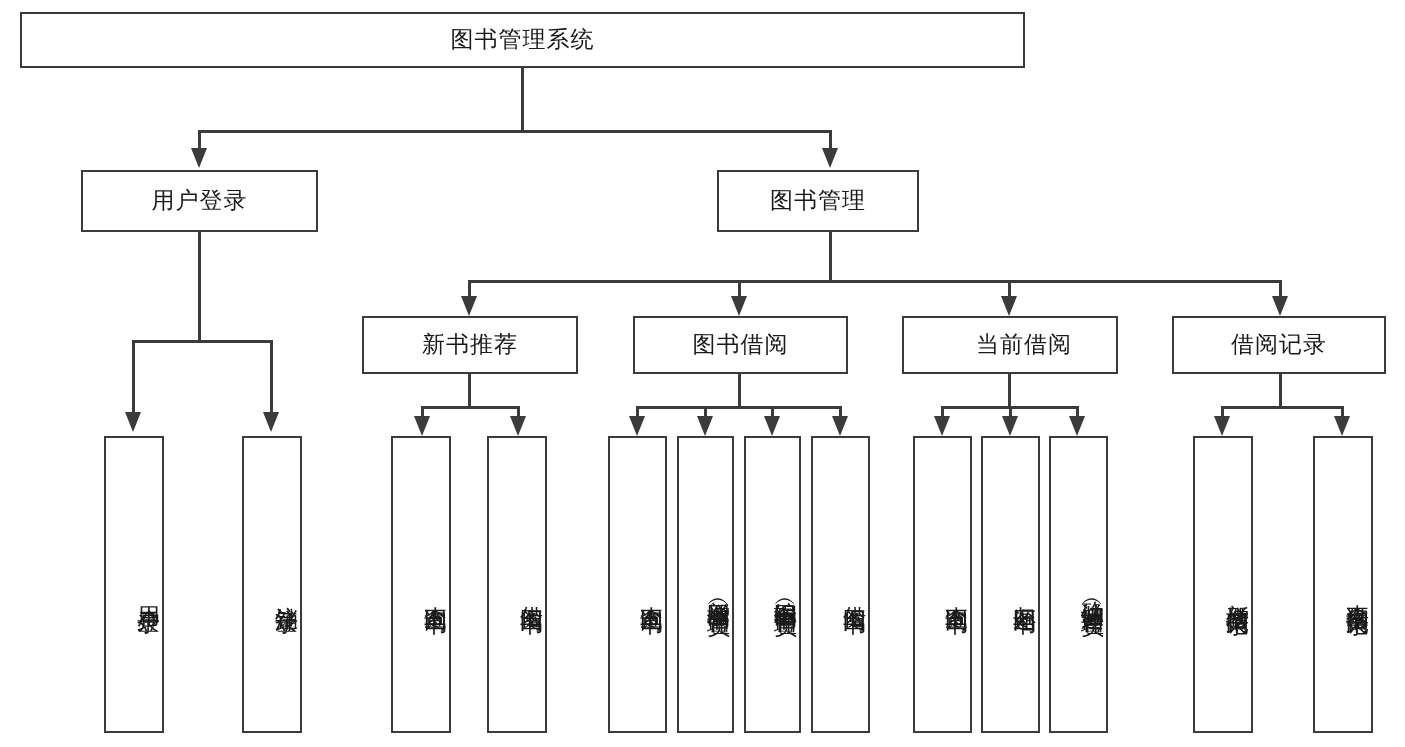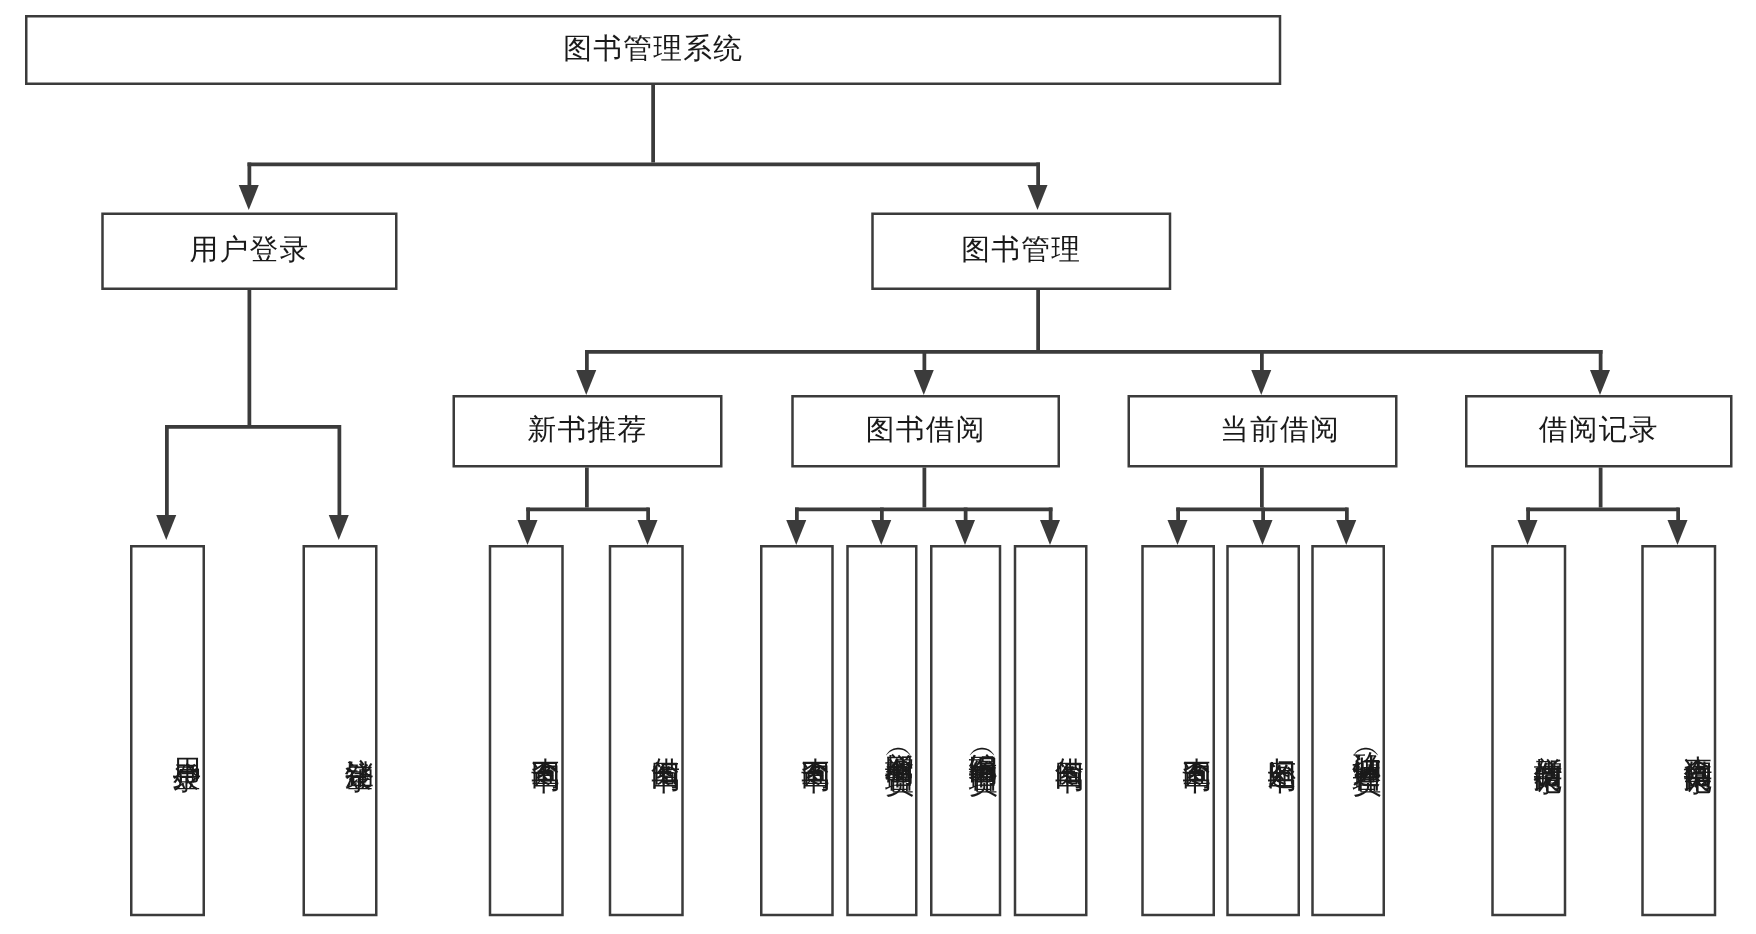--- a/index.html
+++ b/index.html
@@ -82,21 +82,21 @@
   <div class="edge h" style="left:198px; top:130px; width:634px;"></div>
 
   <div class="edge v" style="left:198px; top:130px; height:22px;"></div>
   <div class="arrow" style="left:191px; top:148px;"></div>
   <div class="edge v" style="left:829px; top:130px; height:22px;"></div>
   <div class="arrow" style="left:822px; top:148px;"></div>
 
   <div class="node horiz" style="left:81px; top:170px; width:237px; height:62px;">
     <span class="label">用户登录</span>
   </div>
-  <div class="node horiz" style="left:697px; top:170px; width:240px; height:62px;">
+  <div class="node horiz" style="left:717px; top:170px; width:202px; height:62px;">
     <span class="label">图书管理</span>
   </div>
 
   <div class="edge v" style="left:198px; top:232px; height:108px;"></div>
   <div class="edge h" style="left:132px; top:340px; width:140px;"></div>
   <div class="edge v" style="left:132px; top:340px; height:76px;"></div>
   <div class="arrow" style="left:125px; top:412px;"></div>
   <div class="edge v" style="left:270px; top:340px; height:76px;"></div>
   <div class="arrow" style="left:263px; top:412px;"></div>
 

